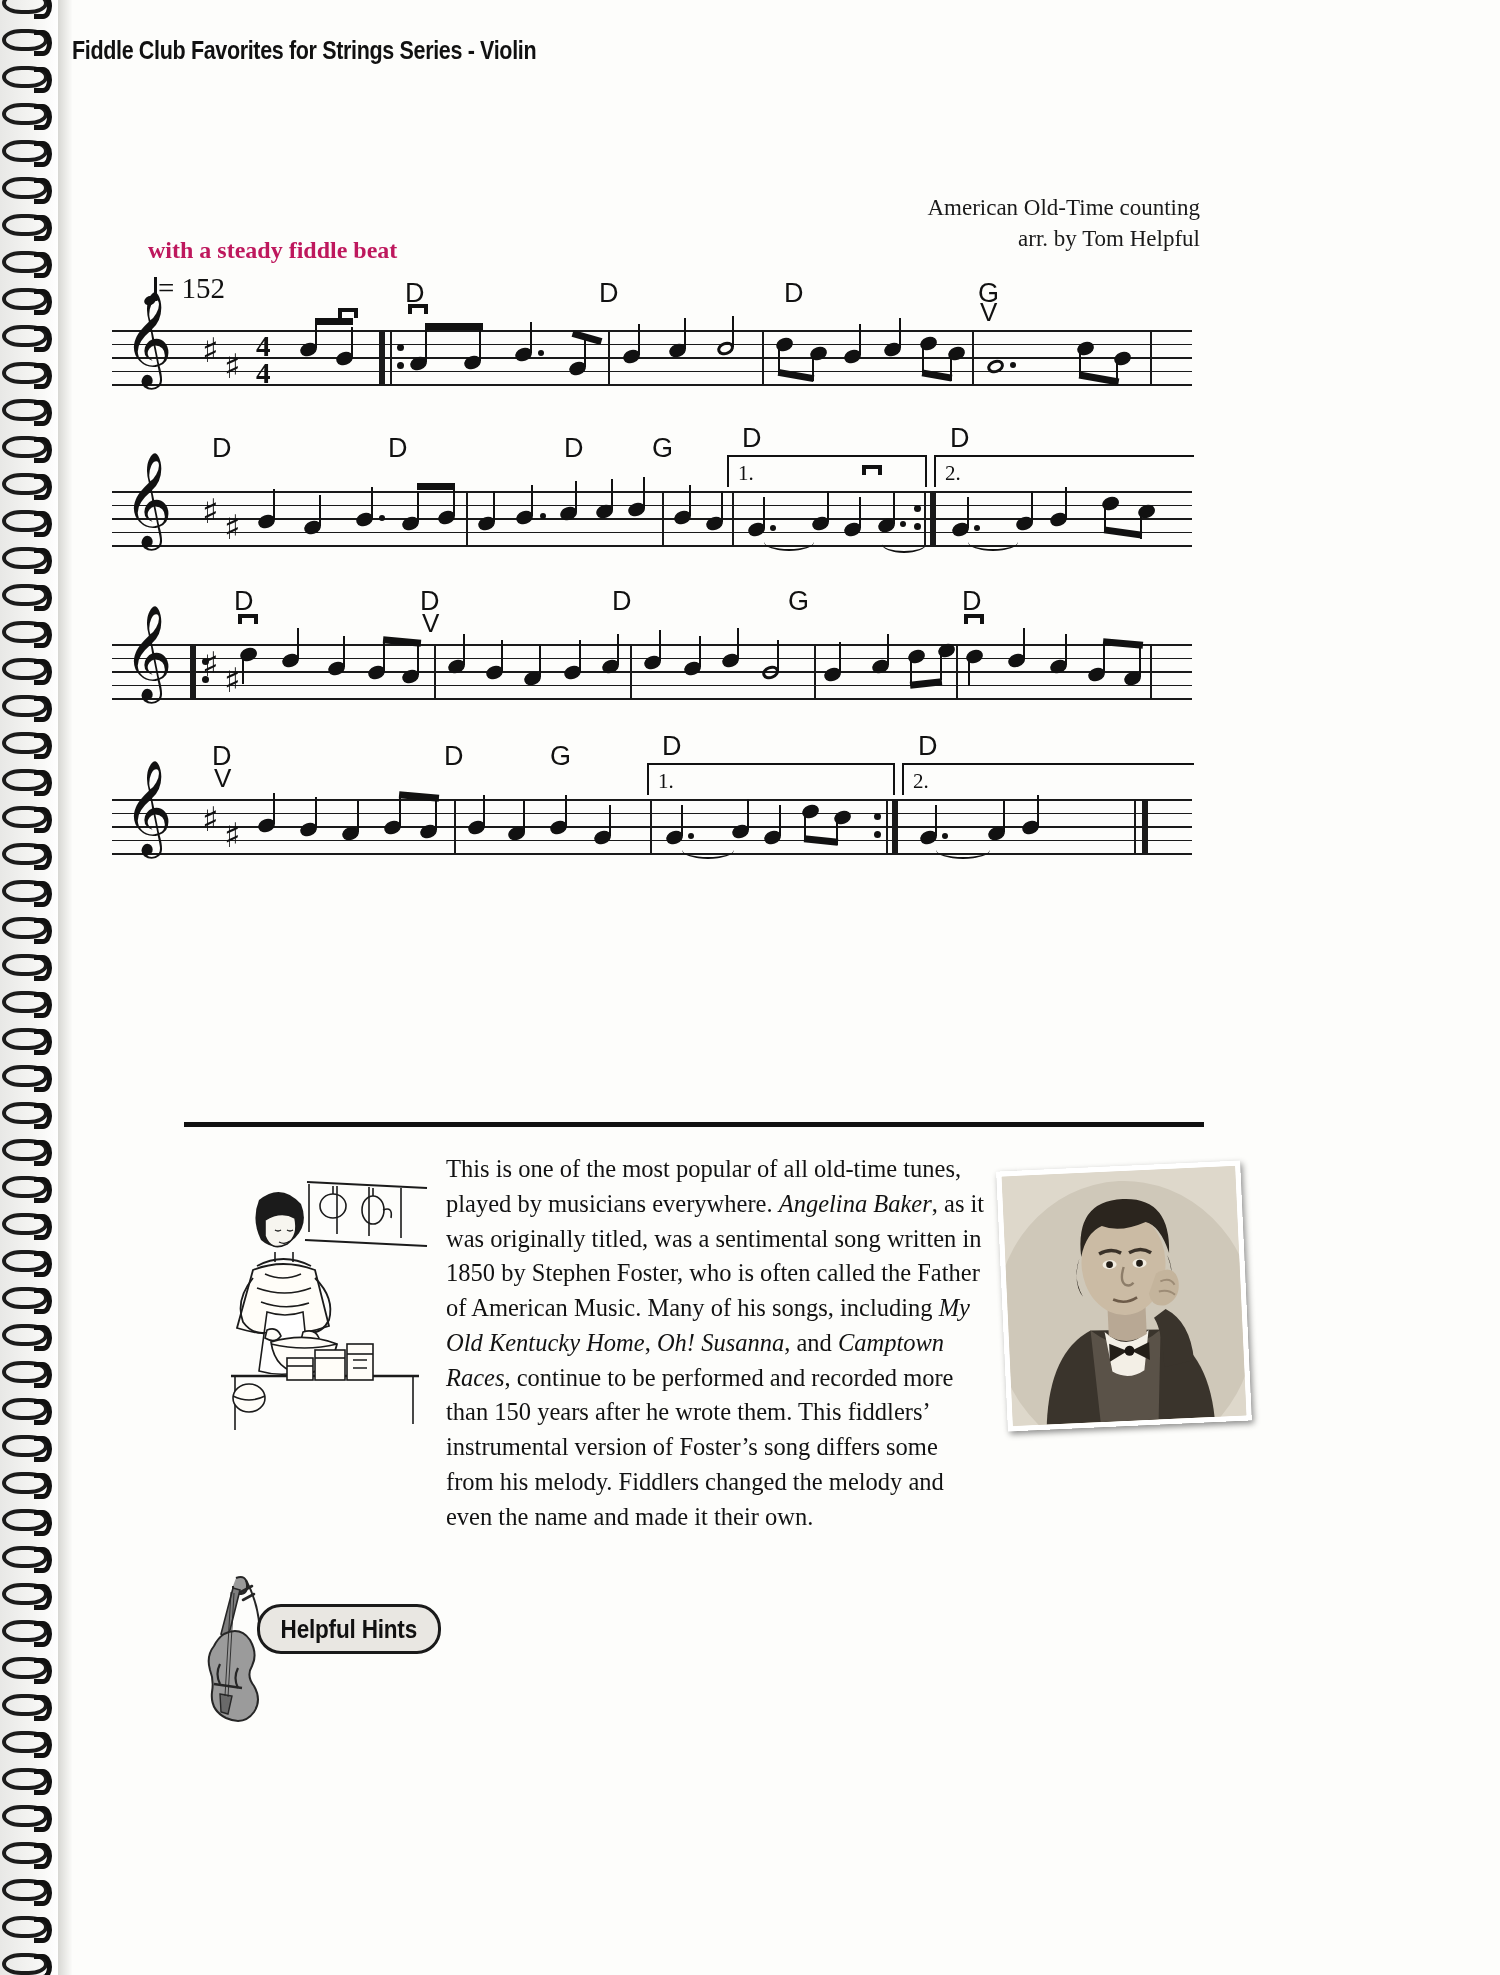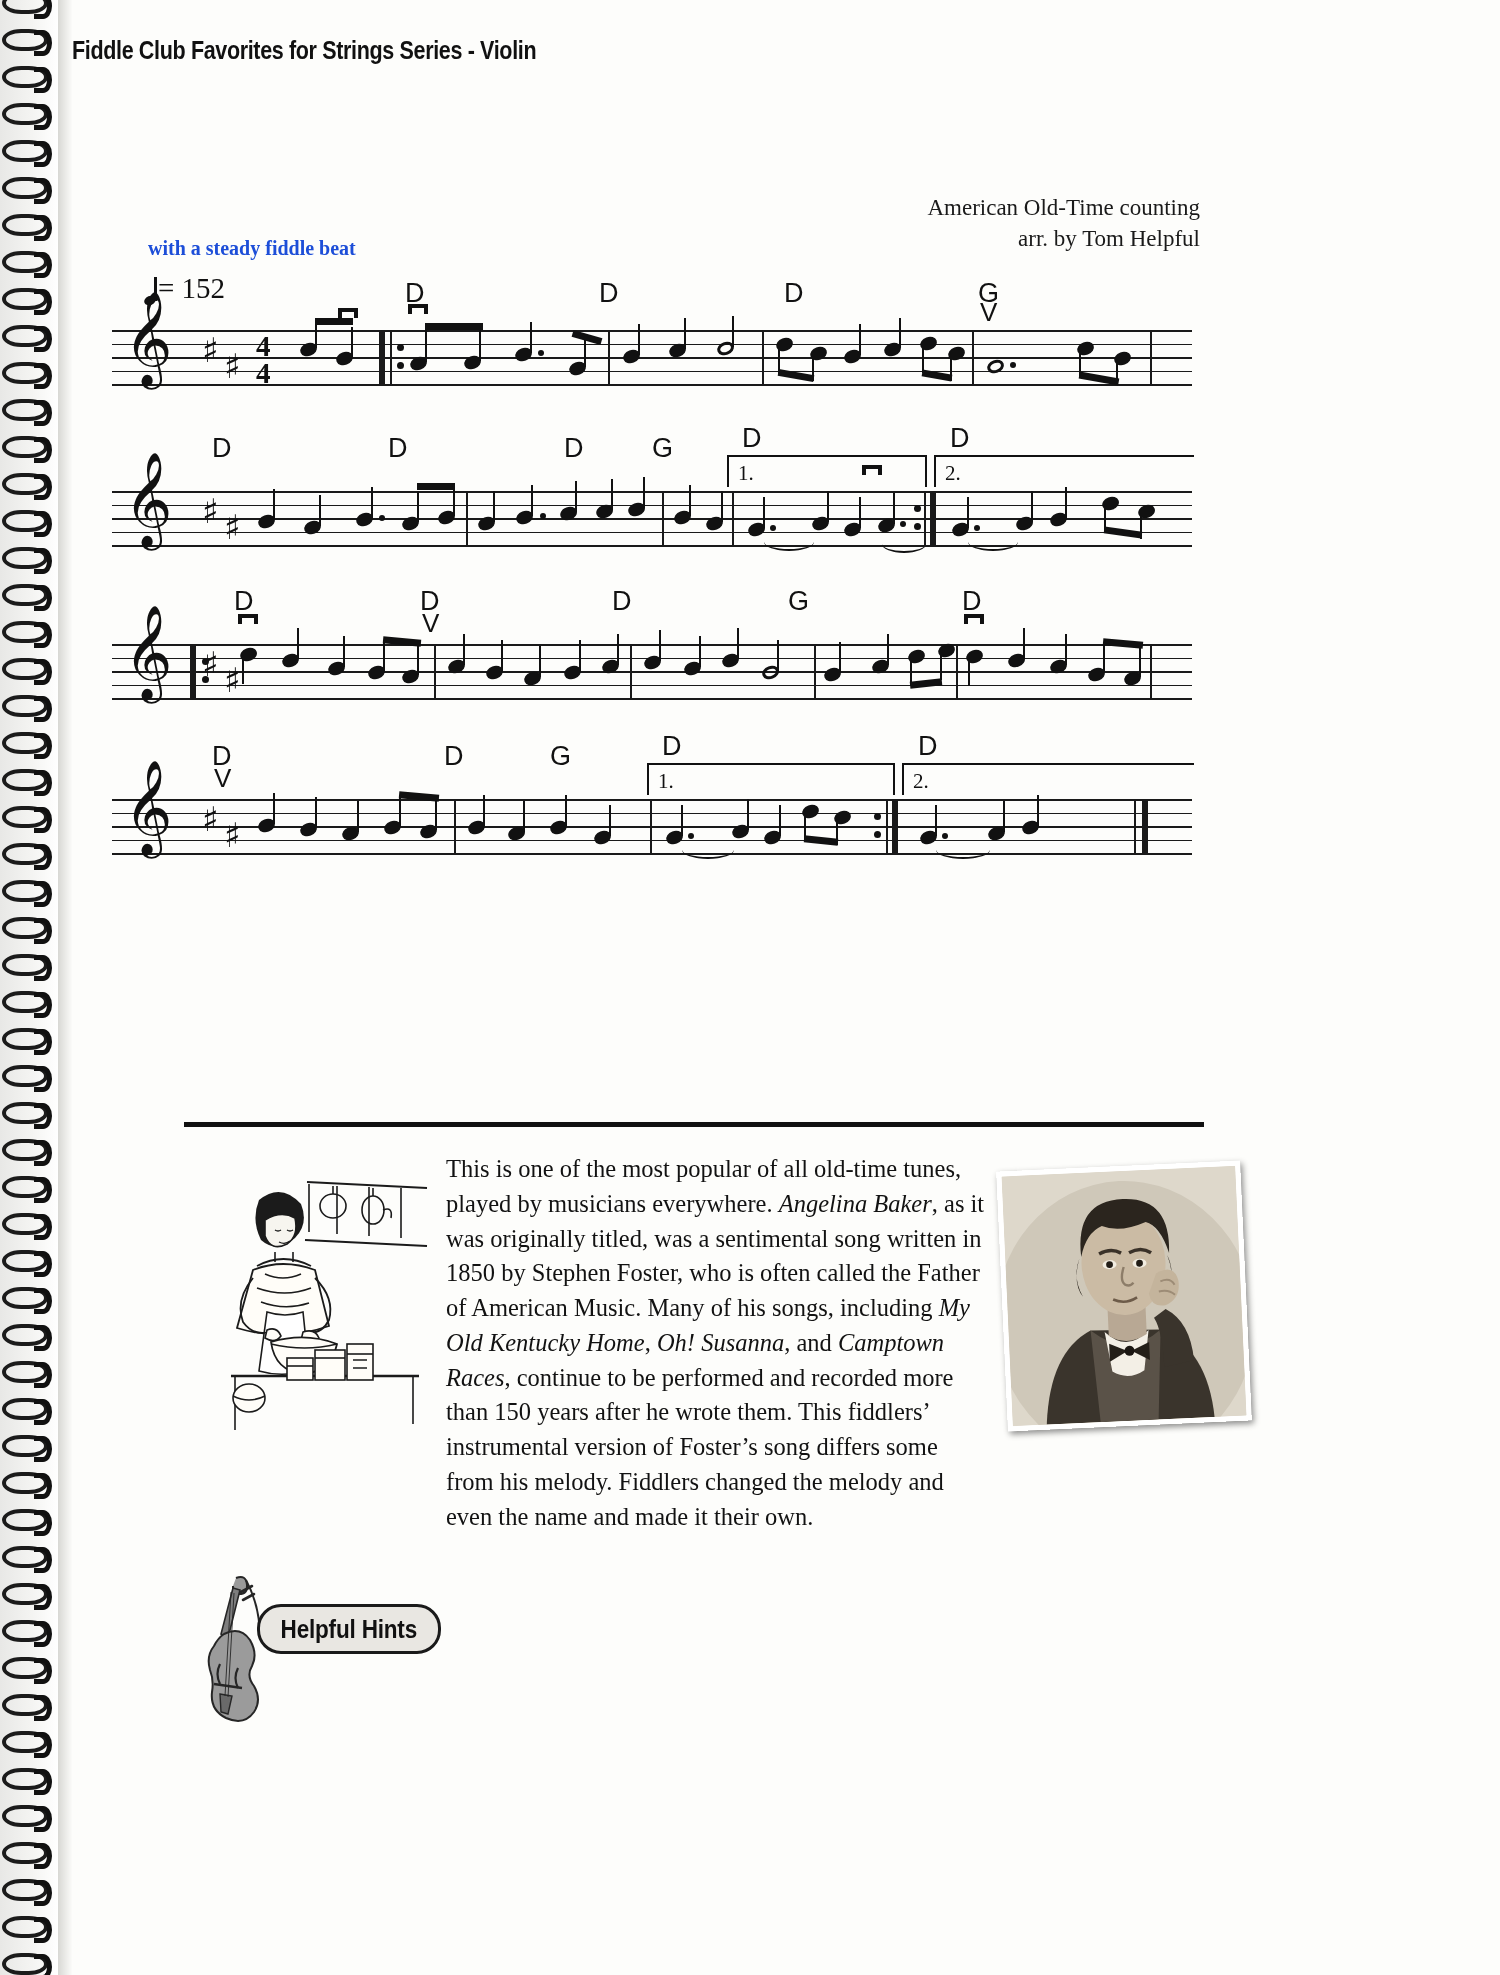--- a/index.html
+++ b/index.html
@@ -93,22 +93,22 @@
     line-height: 1.35;
     color: #1a1a1a;
     white-space: nowrap;
   }
 
   .tempo-words {
     position: absolute;
     left: 76px; top: 237px;
     font-family: "Liberation Serif", serif;
     font-weight: bold;
-    font-size: 20px;
-    color: #1d4ed8;
+    font-size: 24px;
+    color: #be185d;
   }
   .tempo-mm {
     position: absolute;
     left: 72px; top: 272px;
     font-size: 29px;
     color: #111;
     display: flex;
     align-items: flex-end;
     gap: 0;
   }

